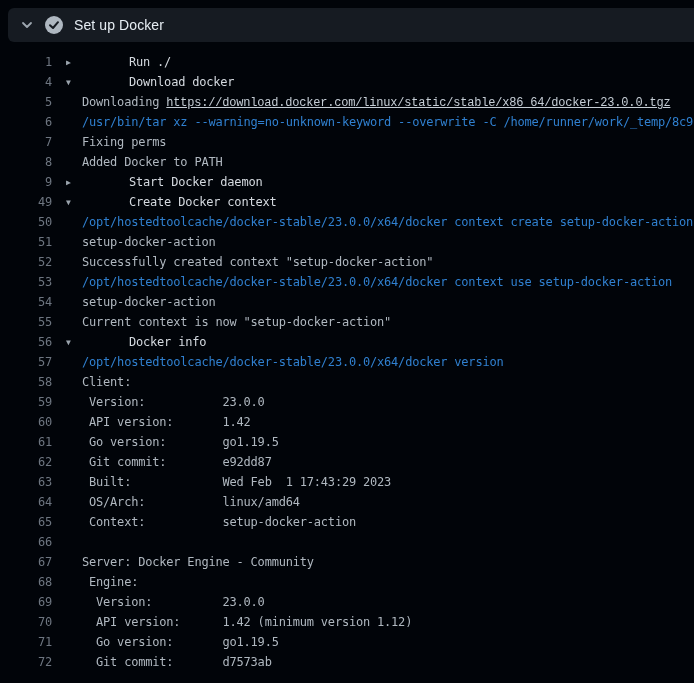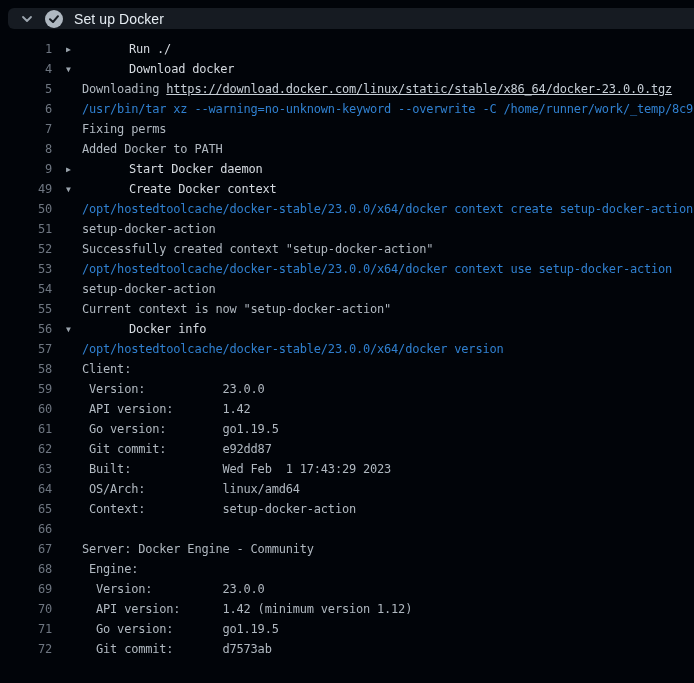--- a/index.html
+++ b/index.html
@@ -17,21 +17,21 @@
     --arrow:#9aa4ad;
   }
   *{box-sizing:border-box;margin:0;padding:0;}
   html,body{width:694px;height:683px;overflow:hidden;}
   body{
     background:var(--page-bg);
     font-family:"Liberation Sans", sans-serif;
   }
   .step-header{
     margin:8px 0 0 8px;
-    height:21px;
+    height:34px;
     background:var(--header-bg);
     border-radius:6px 0 0 6px;
     display:flex;
     align-items:center;
     padding-left:12px;
     cursor:pointer;
   }
   .chev{width:14px;height:14px;display:flex;align-items:center;justify-content:center;}
   .status{width:20px;height:20px;margin-left:10px;display:flex;align-items:center;justify-content:center;}
   .step-title{
@@ -64,21 +64,21 @@
   .body.indent{padding-left:16px;}
   .grp-arrow{
     display:inline-block;
     width:16px;
     font-size:8px;
     color:var(--arrow);
     vertical-align:1px;
   }
   .grp-title{color:var(--group-title);margin-left:47px;}
   .cmd{color:var(--command);}
-  .loglink{color:var(--link);text-decoration:underline;cursor:pointer;}
+  .loglink{color:var(--link);text-decoration:underline;cursor:pointer;font-family:Liberation Mono, monospace;}
 </style>
 </head>
 <body>
 
 <div class="step-header">
   <span class="chev">
     <svg width="12" height="12" viewBox="0 0 12 12">
       <path d="M2 4 L6 8 L10 4" fill="none" stroke="var(--chevron)" stroke-width="1.8" stroke-linecap="round" stroke-linejoin="round"></path>
     </svg>
   </span>

